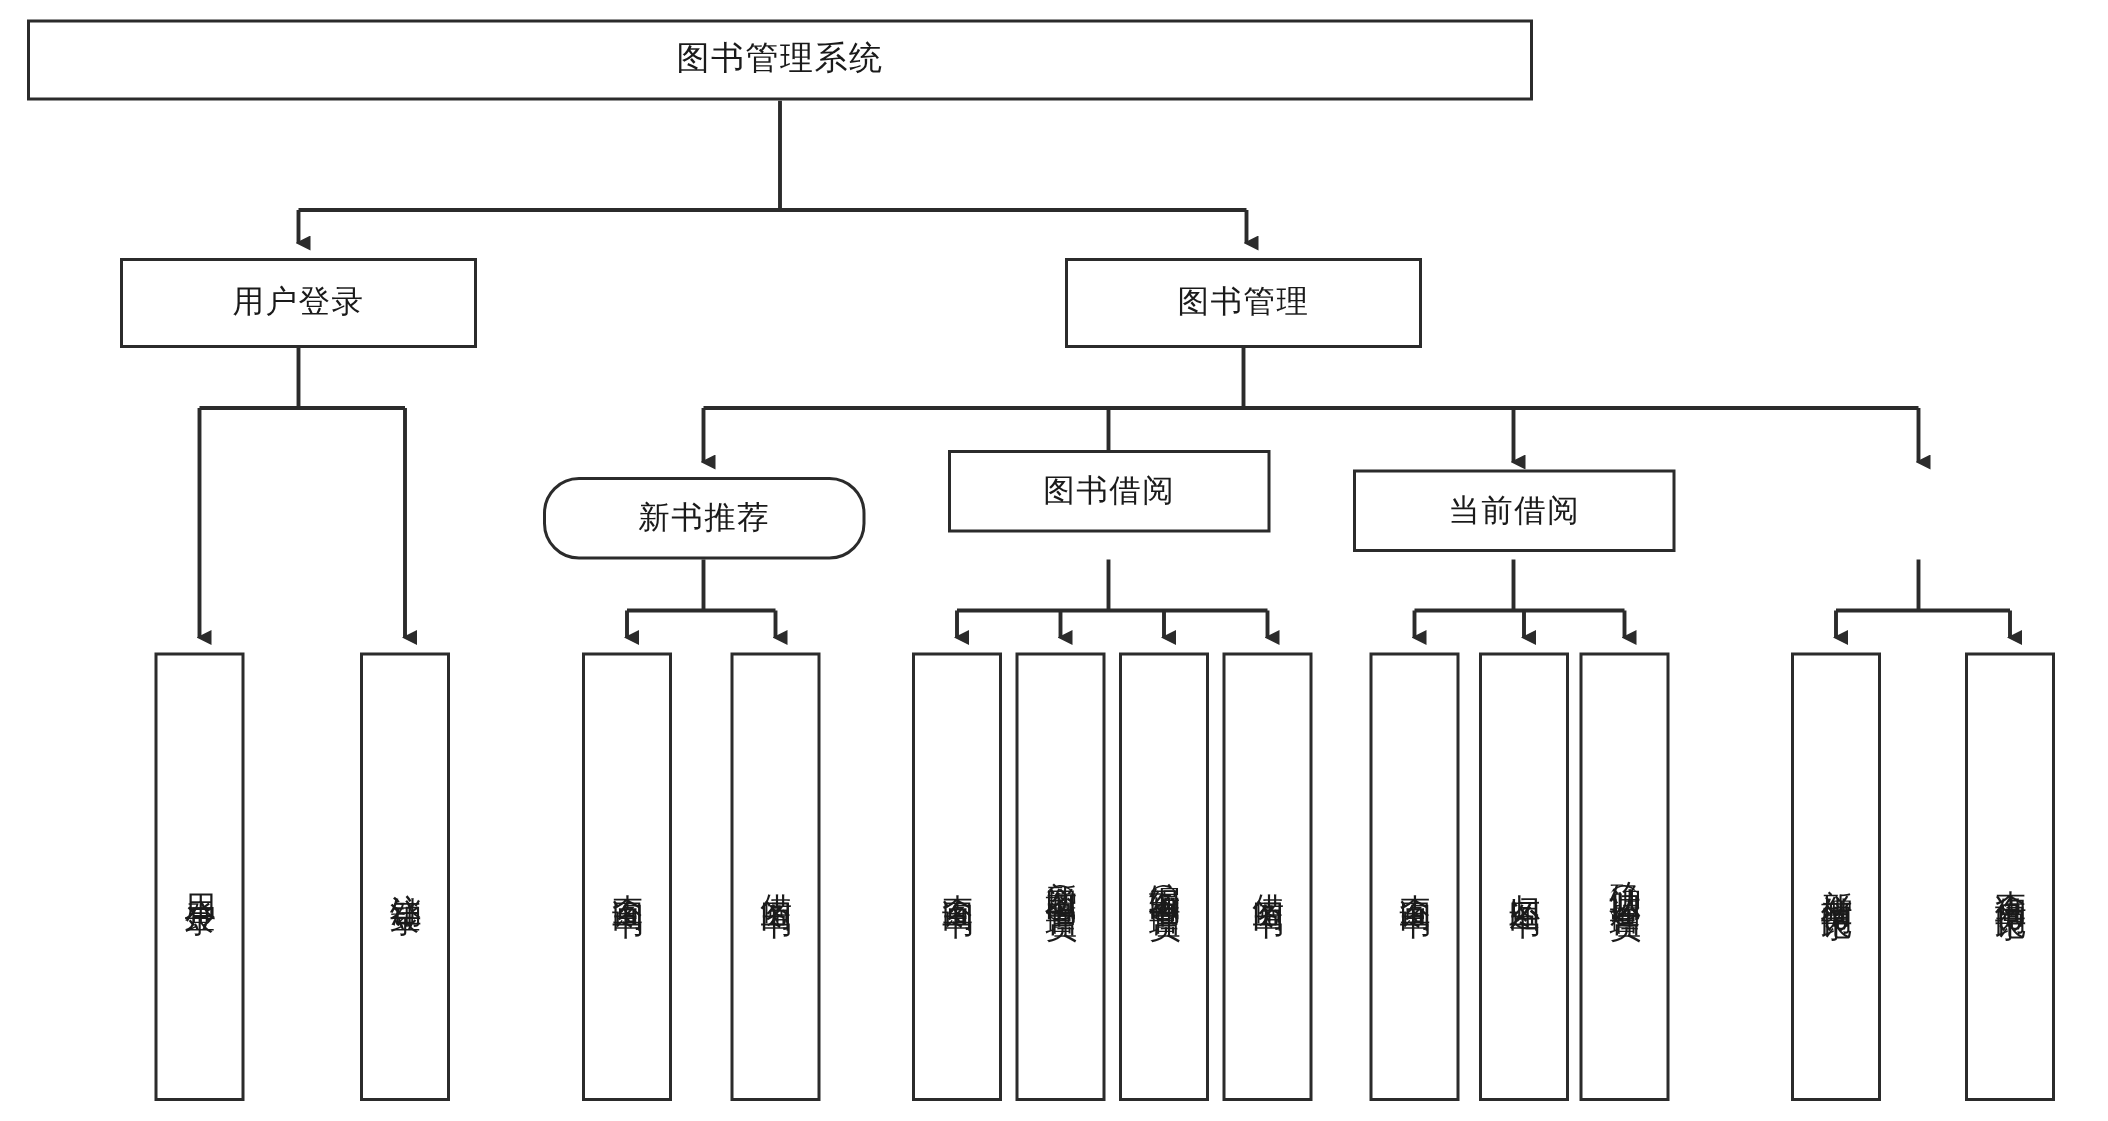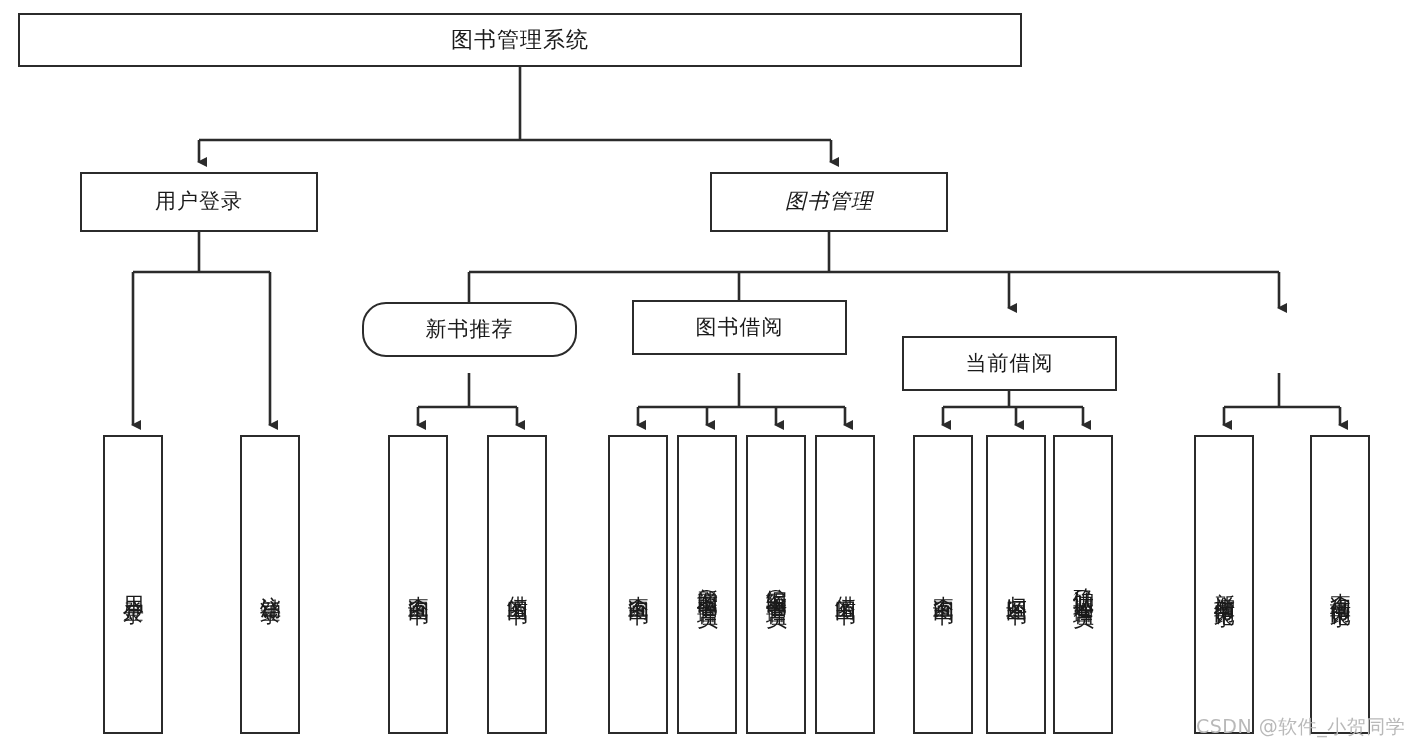--- a/index.html
+++ b/index.html
@@ -126,31 +126,31 @@
     </g>
   </svg>
 
   <div class="node horiz root" style="left:18px; top:13px; width:1004px; height:54px;">
     <span class="label">图书管理系统</span>
   </div>
 
   <div class="node horiz" style="left:80px; top:172px; width:238px; height:60px;">
     <span class="label">用户登录</span>
   </div>
-  <div class="node horiz" style="left:710px; top:172px; width:238px; height:60px;font-style:italic;">
+  <div class="node horiz" style="left:710px; top:172px; width:238px; height:60px;">
     <span class="label">图书管理</span>
   </div>
 
-  <div class="node horiz" style="left:362px; top:302px; width:215px; height:55px;border-radius:24px;">
+  <div class="node horiz" style="left:362px; top:318px; width:215px; height:55px;border-radius:24px;">
     <span class="label">新书推荐</span>
   </div>
   <div class="node horiz" style="left:632px; top:300px; width:215px; height:55px;">
     <span class="label">图书借阅</span>
   </div>
-  <div class="node horiz" style="left:902px; top:336px; width:215px; height:55px;">
+  <div class="node horiz" style="left:902px; top:313px; width:215px; height:55px;">
     <span class="label">当前借阅</span>
   </div>
 
   <div class="node vert" style="left:103px; top:435px; width:60px; height:299px;">
     <span class="label">用户登录</span>
   </div>
   <div class="node vert" style="left:240px; top:435px; width:60px; height:299px;">
     <span class="label">注销登录</span>
   </div>
 
@@ -184,15 +184,14 @@
     <span class="label">确认归还（管理员）</span>
   </div>
 
   <div class="node vert" style="left:1194px; top:435px; width:60px; height:299px;">
     <span class="label">新增借阅记录</span>
   </div>
   <div class="node vert" style="left:1310px; top:435px; width:60px; height:299px;">
     <span class="label">查询借阅记录</span>
   </div>
 
-  <div class="watermark" style="left:1196px; top:714px;">CSDN @软件_小贺同学</div>
 
 </div>
 
 </body></html>

